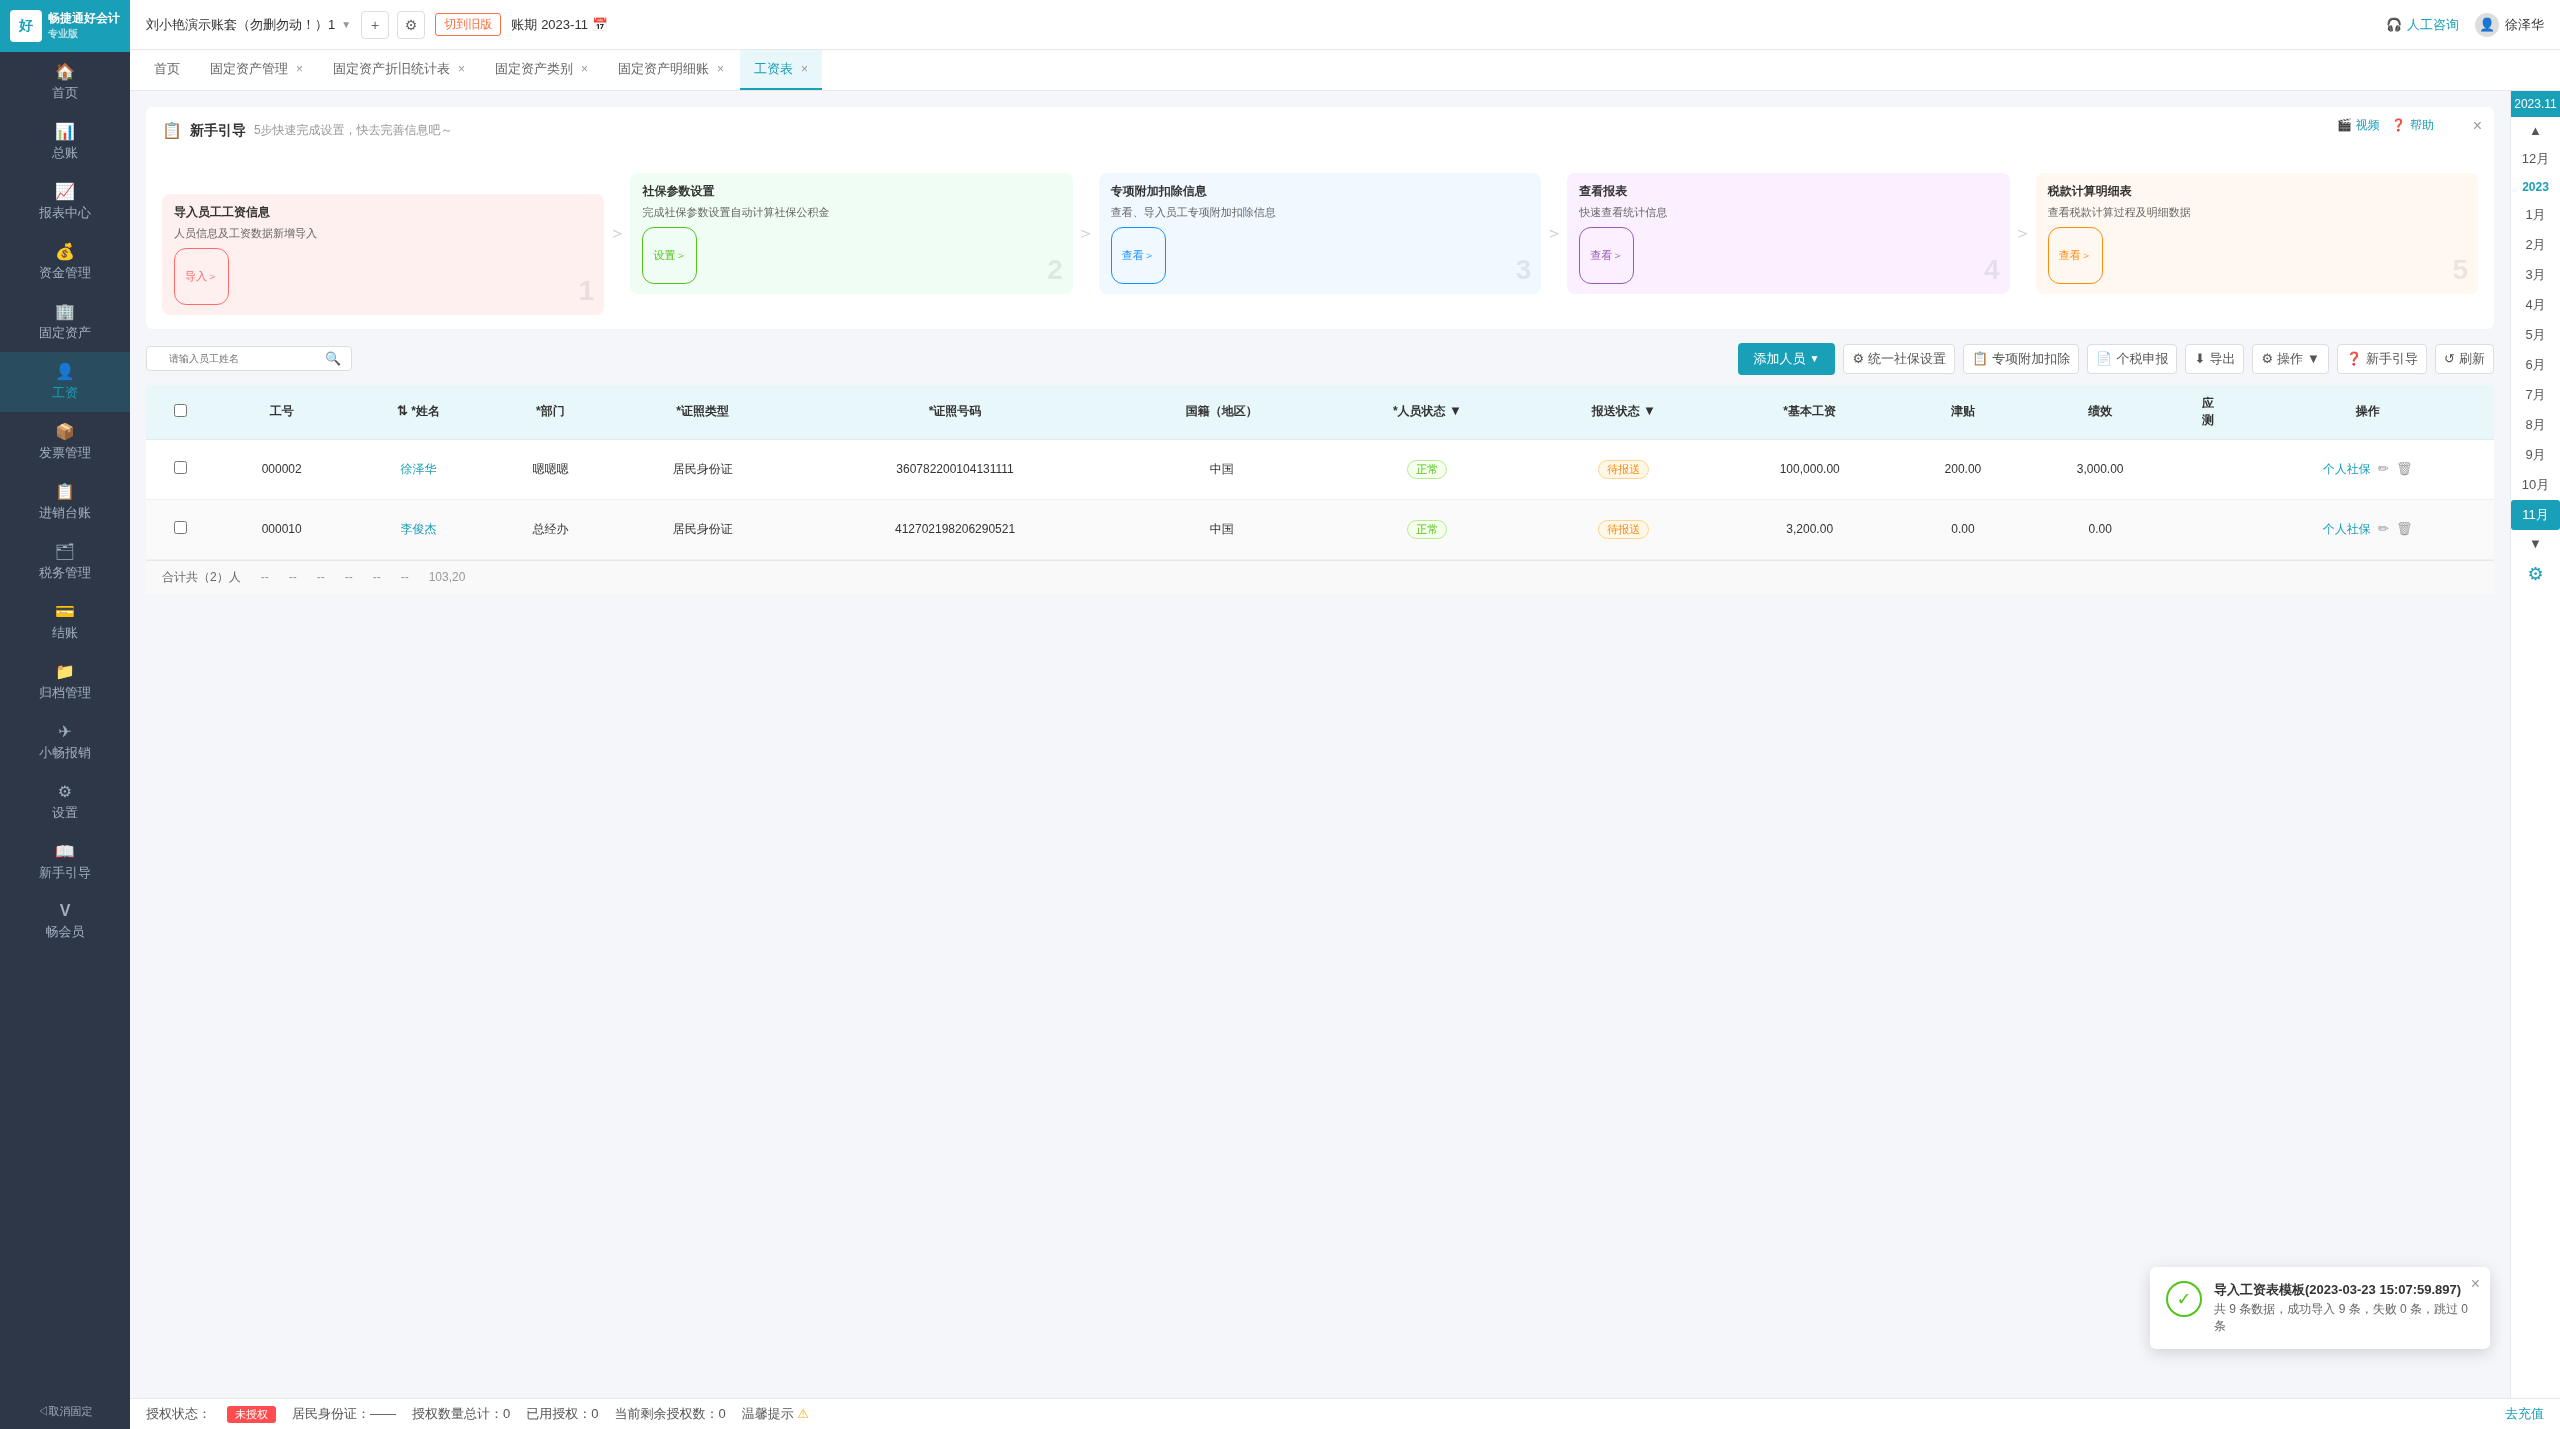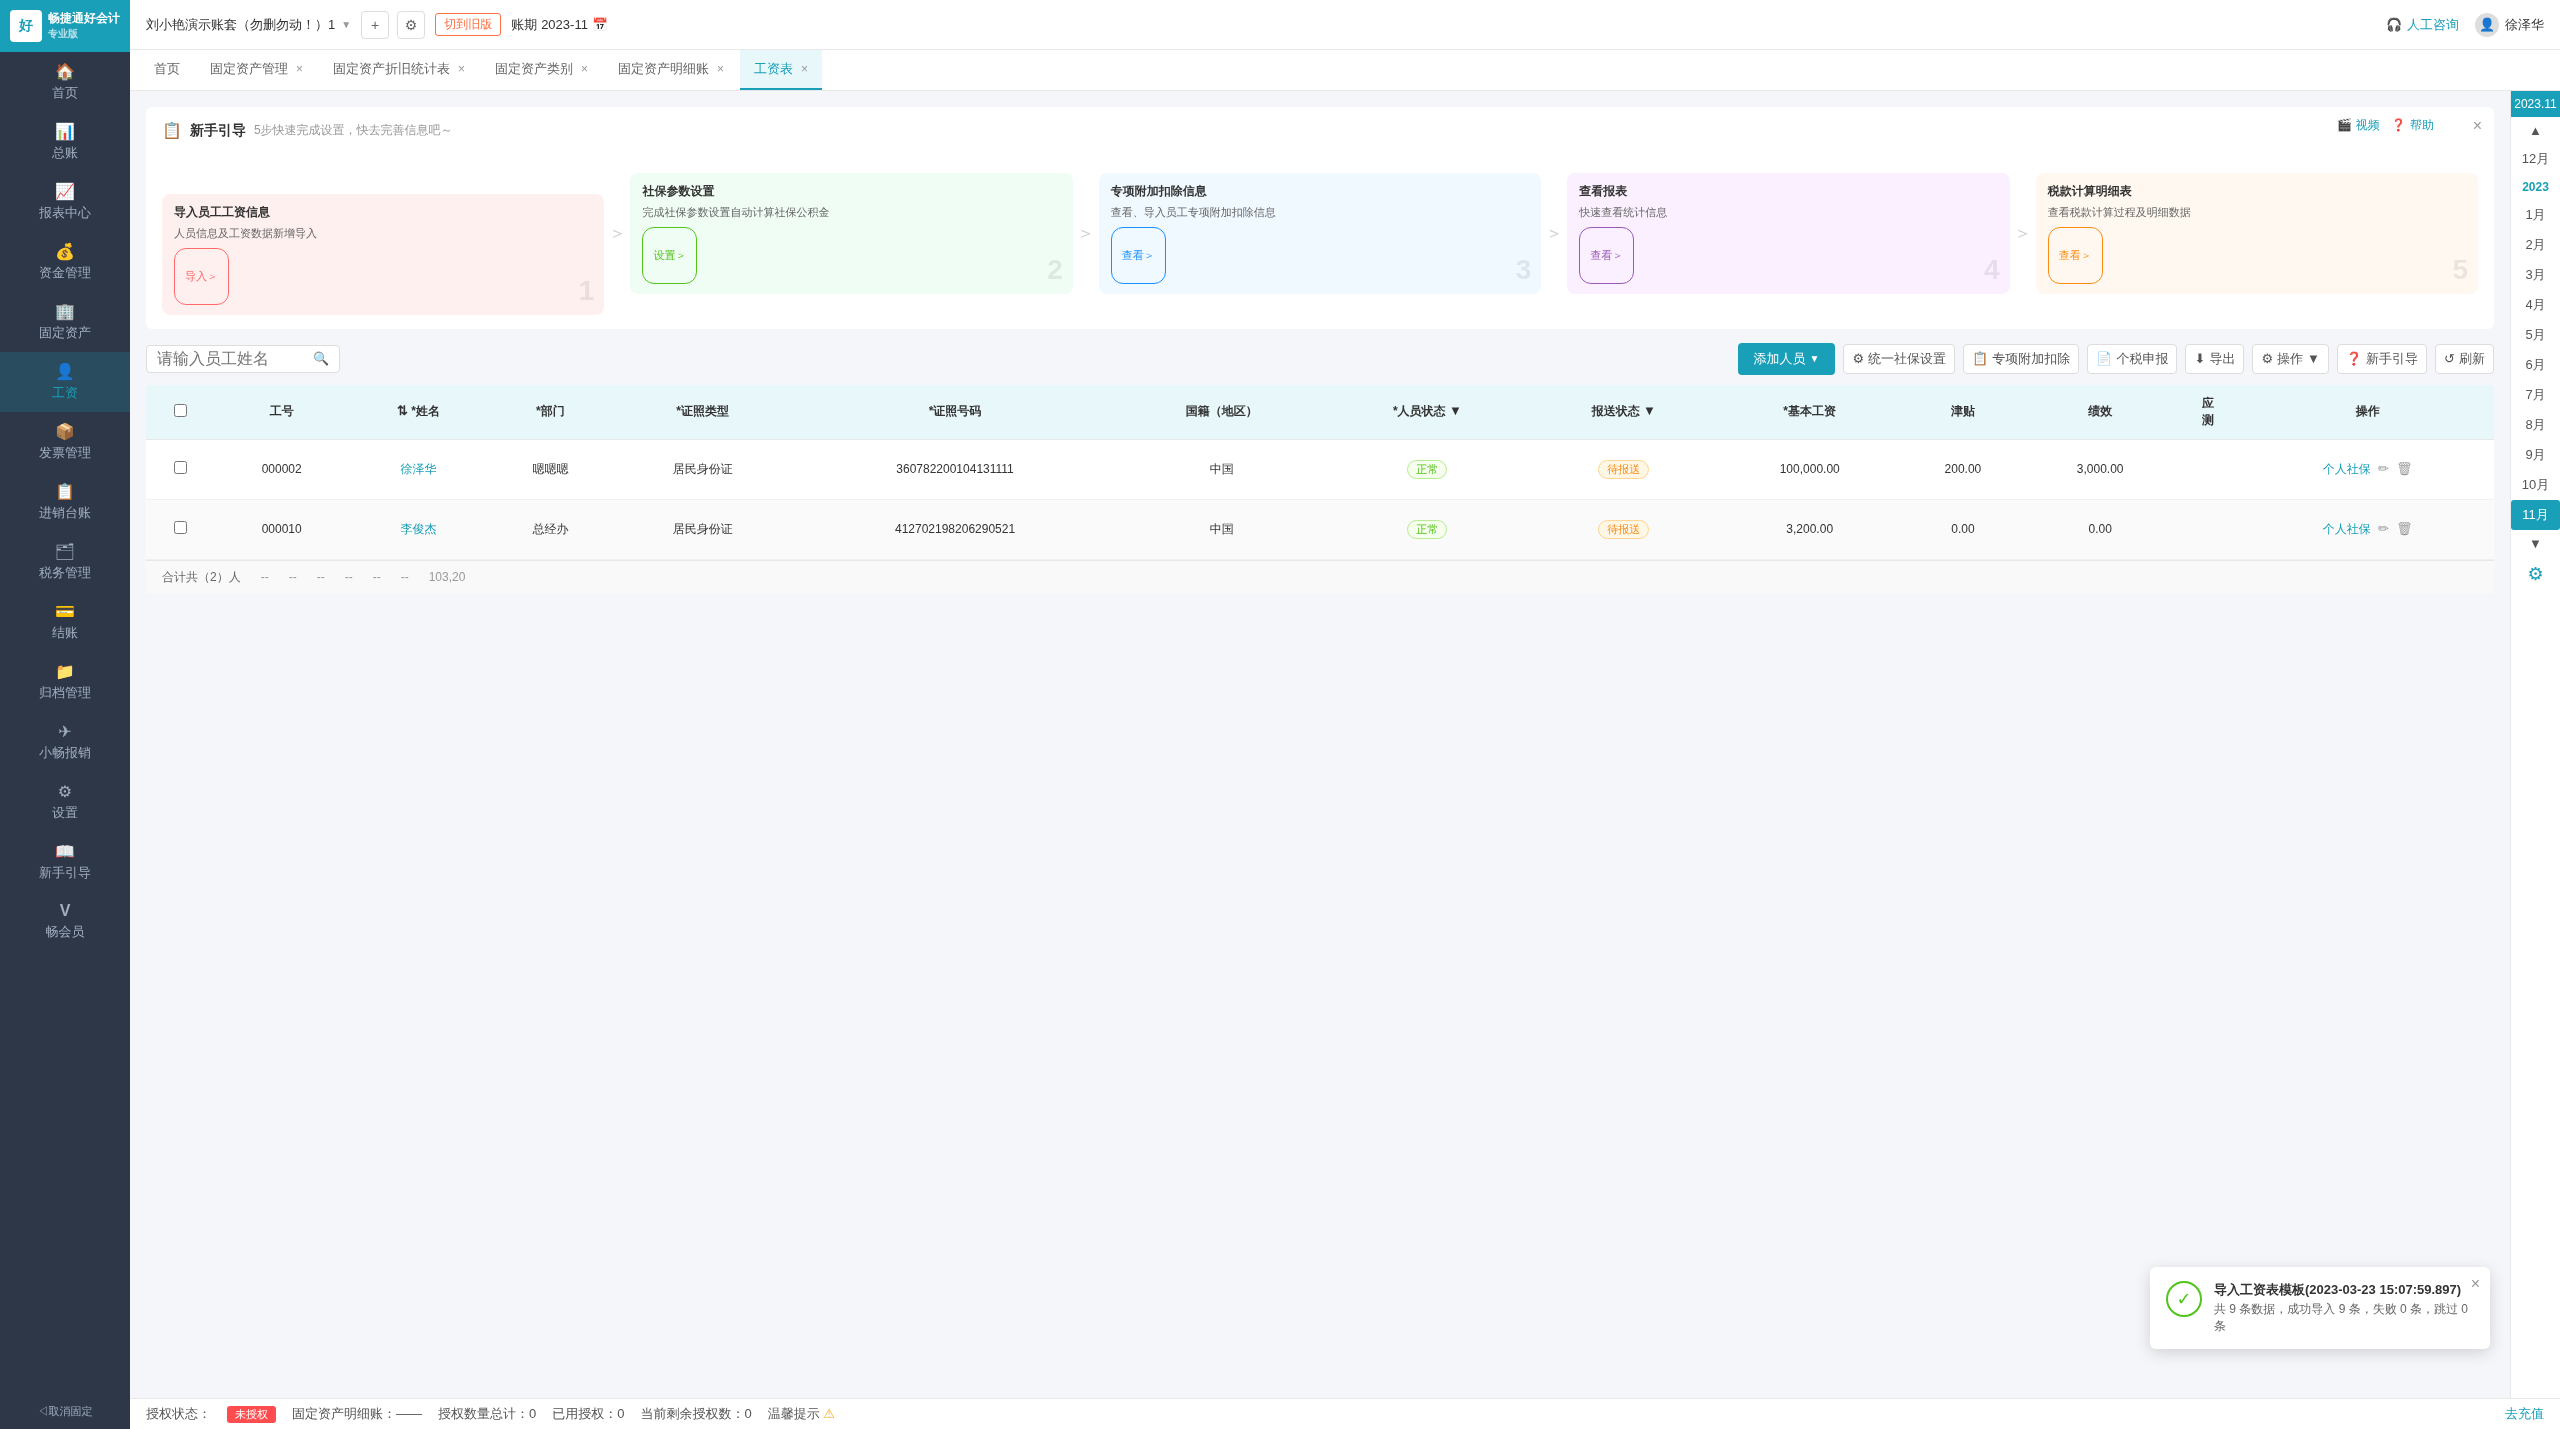--- a/index.html
+++ b/index.html
@@ -187,22 +187,23 @@
       display: flex;
       align-items: center;
       border: 1px solid #ddd;
       border-radius: 4px;
       padding: 4px 10px;
       background: white;
       gap: 6px;
     }
     .search-box input {
       border: none; outline: none;
-      font-size: 16px; color: #737373;
+      font-size: 10px; color: #737373;
       width: 150px;
+      margin-left: 12px;
     }
     .toolbar-spacer { flex: 1; }
     .btn-add {
       background: #1a9fb8;
       color: white;
       border: none;
       border-radius: 4px;
       padding: 7px 16px;
       cursor: pointer;
       font-size: 13px;
@@ -726,21 +727,21 @@
       <div class="month-item">10月</div>
       <div class="month-item active-month">11月</div>
       <div class="month-item">▼</div>
       <div style="margin-top:6px; color:#1a9fb8; font-size:18px; cursor:pointer; text-align:center;">⚙</div>
     </div>
   </div>
 
   <div class="status-bar">
     <span>授权状态：</span>
     <span class="auth-status">未授权</span>
-    <span>固定资产明细账：——</span>
+    <span>居民身份证：——</span>
     <span>授权数量总计：0</span>
     <span>已用授权：0</span>
     <span>当前剩余授权数：0</span>
     <span>温馨提示 <span class="warning-dot">⚠</span></span>
     <span class="go-fill">去充值</span>
   </div>
 </div>
 
 <div class="toast">
   <div class="toast-icon">✓</div>

